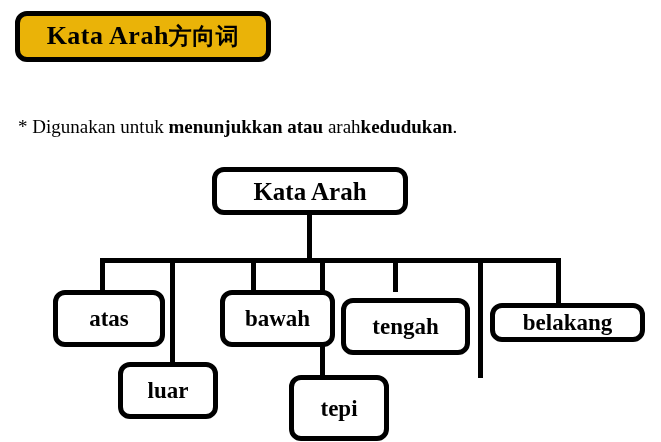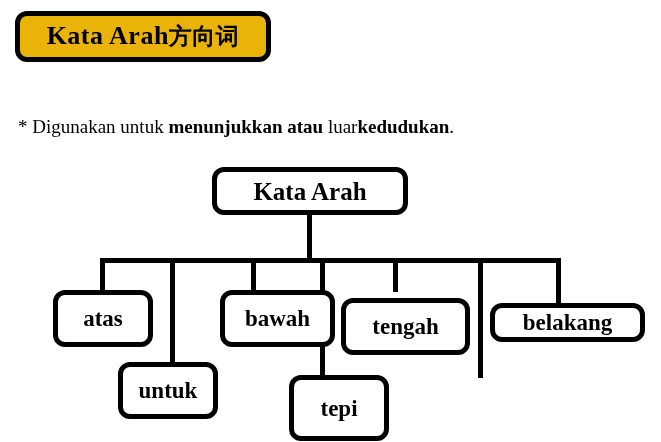--- a/index.html
+++ b/index.html
@@ -80,21 +80,21 @@
 <div id="stage">
 
   <div class="title-box">
     <div class="title-text"><span>Kata Arah</span><span class="title-cjk">方向词</span></div>
   </div>
 
   <div class="subtitle"><span>*</span>
     <span>Digunakan untuk</span>
     <b>menunjukkan</b>
     <b>atau</b>
-    <span>luar</span><b>kedudukan</b><span>.</span></div>
+    <span>arah</span><b>kedudukan</b><span>.</span></div>
 
   <div class="vline" style="left:307px; top:213px; height:50px;"></div>
 
   <div class="hline" style="left:100px; top:258px; width:461px;"></div>
 
   <div class="vline" style="left:100px; top:258px; height:34px;"></div>
 
   <div class="vline" style="left:170px; top:258px; height:107px;"></div>
 
   <div class="vline" style="left:251px; top:258px; height:34px;"></div>
@@ -104,26 +104,26 @@
   <div class="vline" style="left:393px; top:258px; height:34px;"></div>
 
   <div class="vline" style="left:478px; top:258px; height:120px;"></div>
 
   <div class="vline" style="left:556px; top:258px; height:48px;"></div>
 
   <div class="node root" style="left:212px; top:167px; width:196px; height:48px;">
     <span>Kata Arah</span>
   </div>
 
-  <div class="node" style="left:53px; top:290px; width:100px; height:57px;">
+  <div class="node" style="left:53px; top:290px; width:112px; height:57px;">
     <span>atas</span>
   </div>
 
   <div class="node" style="left:118px; top:362px; width:100px; height:57px;">
-    <span>untuk</span>
+    <span>luar</span>
   </div>
 
   <div class="node" style="left:196px; top:290px; width:115px; height:57px;margin-left:24px;">
     <span>bawah</span>
   </div>
 
   <div class="node" style="left:289px; top:375px; width:100px; height:66px;">
     <span>tepi</span>
   </div>
 

